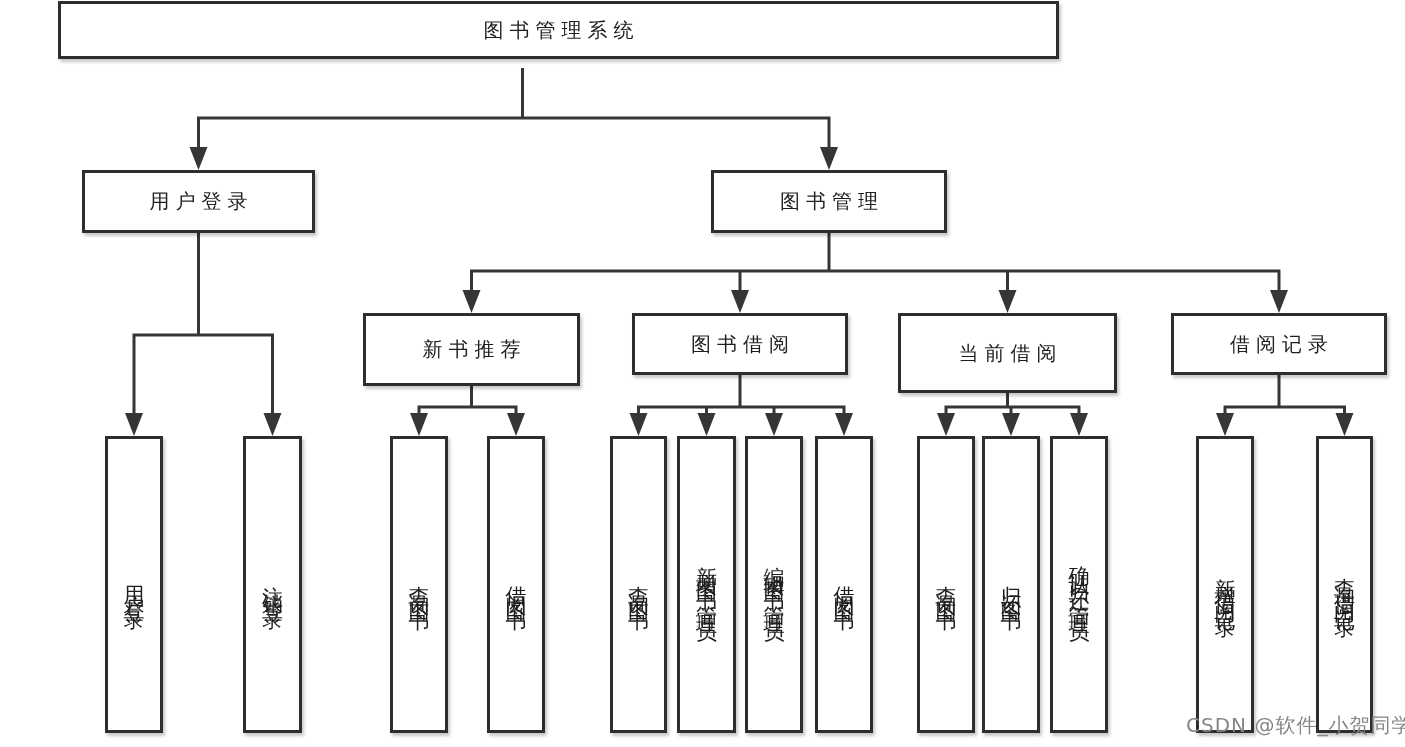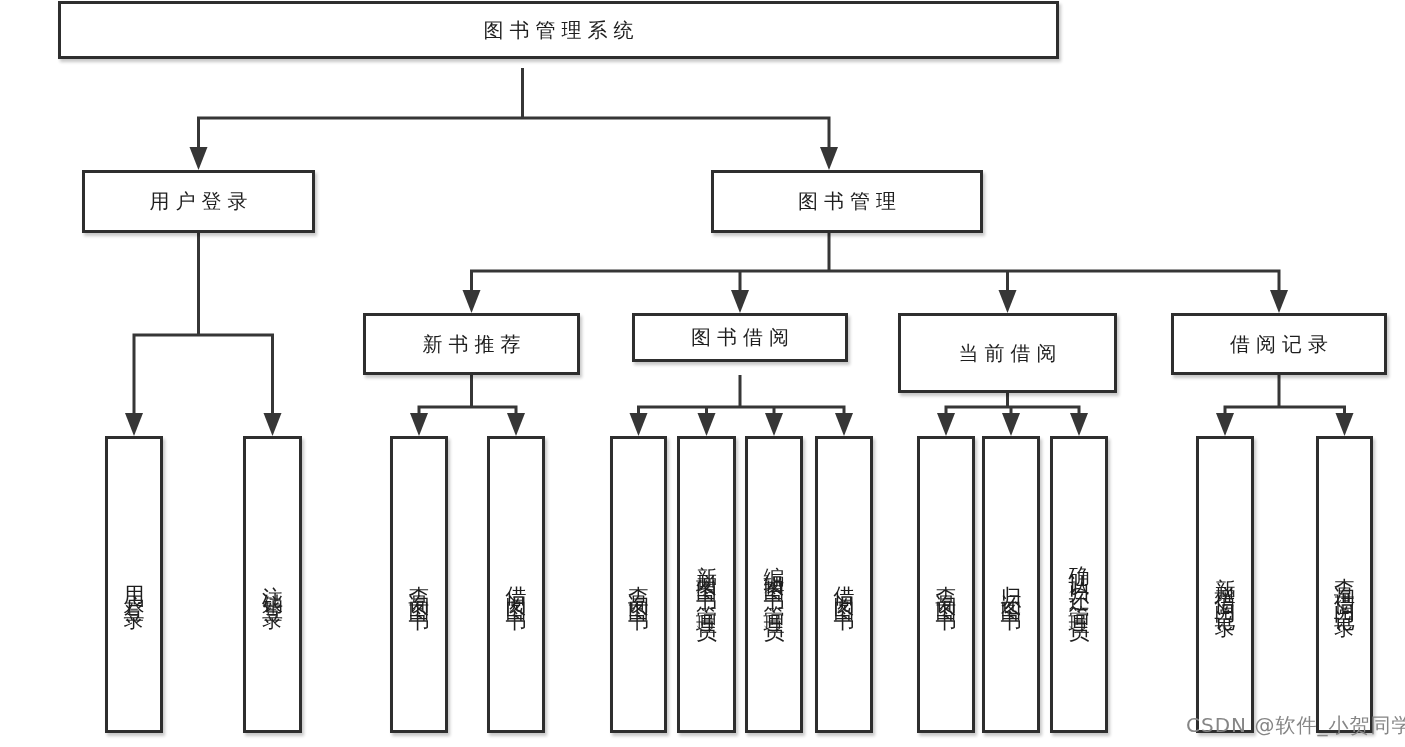--- a/index.html
+++ b/index.html
@@ -86,27 +86,27 @@
       <polygon points="1216,413 1234,413 1225,436" fill="#363636"></polygon>
       <polygon points="1335.5,413 1353.5,413 1344.5,436" fill="#363636"></polygon>
     </svg>
   <div id="nodes">
       <div class="node horizontal level-1" style="left: 22px; top: 1px; width: 1001px; height: 58px; border-color: rgb(46, 46, 46); margin-left: 36px;">
         <span class="label">图书管理系统</span>
       </div>
       <div class="node horizontal level-2" style="left: 82px; top: 170px; width: 233px; height: 63px; border-color: rgb(46, 46, 46);">
         <span class="label">用户登录</span>
       </div>
-      <div class="node horizontal level-2" style="left: 711px; top: 170px; width: 272px; height: 63px; border-color: rgb(46, 46, 46);">
+      <div class="node horizontal level-2" style="left: 711px; top: 170px; width: 236px; height: 63px; border-color: rgb(46, 46, 46);">
         <span class="label">图书管理</span>
       </div>
-      <div class="node horizontal level-3" style="left: 363px; top: 313px; width: 217px; height: 62px; border-color: rgb(46, 46, 46);">
+      <div class="node horizontal level-3" style="left: 363px; top: 313px; width: 217px; height: 73px; border-color: rgb(46, 46, 46);">
         <span class="label">新书推荐</span>
       </div>
-      <div class="node horizontal level-3" style="left: 632px; top: 313px; width: 216px; height: 49px; border-color: rgb(46, 46, 46);">
+      <div class="node horizontal level-3" style="left: 632px; top: 313px; width: 216px; height: 62px; border-color: rgb(46, 46, 46);">
         <span class="label">图书借阅</span>
       </div>
       <div class="node horizontal level-3" style="left: 898px; top: 313px; width: 219px; height: 80px; border-color: rgb(46, 46, 46);">
         <span class="label">当前借阅</span>
       </div>
       <div class="node horizontal level-3" style="left: 1171px; top: 313px; width: 216px; height: 62px; border-color: rgb(46, 46, 46);">
         <span class="label">借阅记录</span>
       </div>
       <div class="node vertical level-4" style="left: 105px; top: 436px; width: 58px; height: 297px; border-color: rgb(46, 46, 46);">
         <span class="label">用户登录</span>

